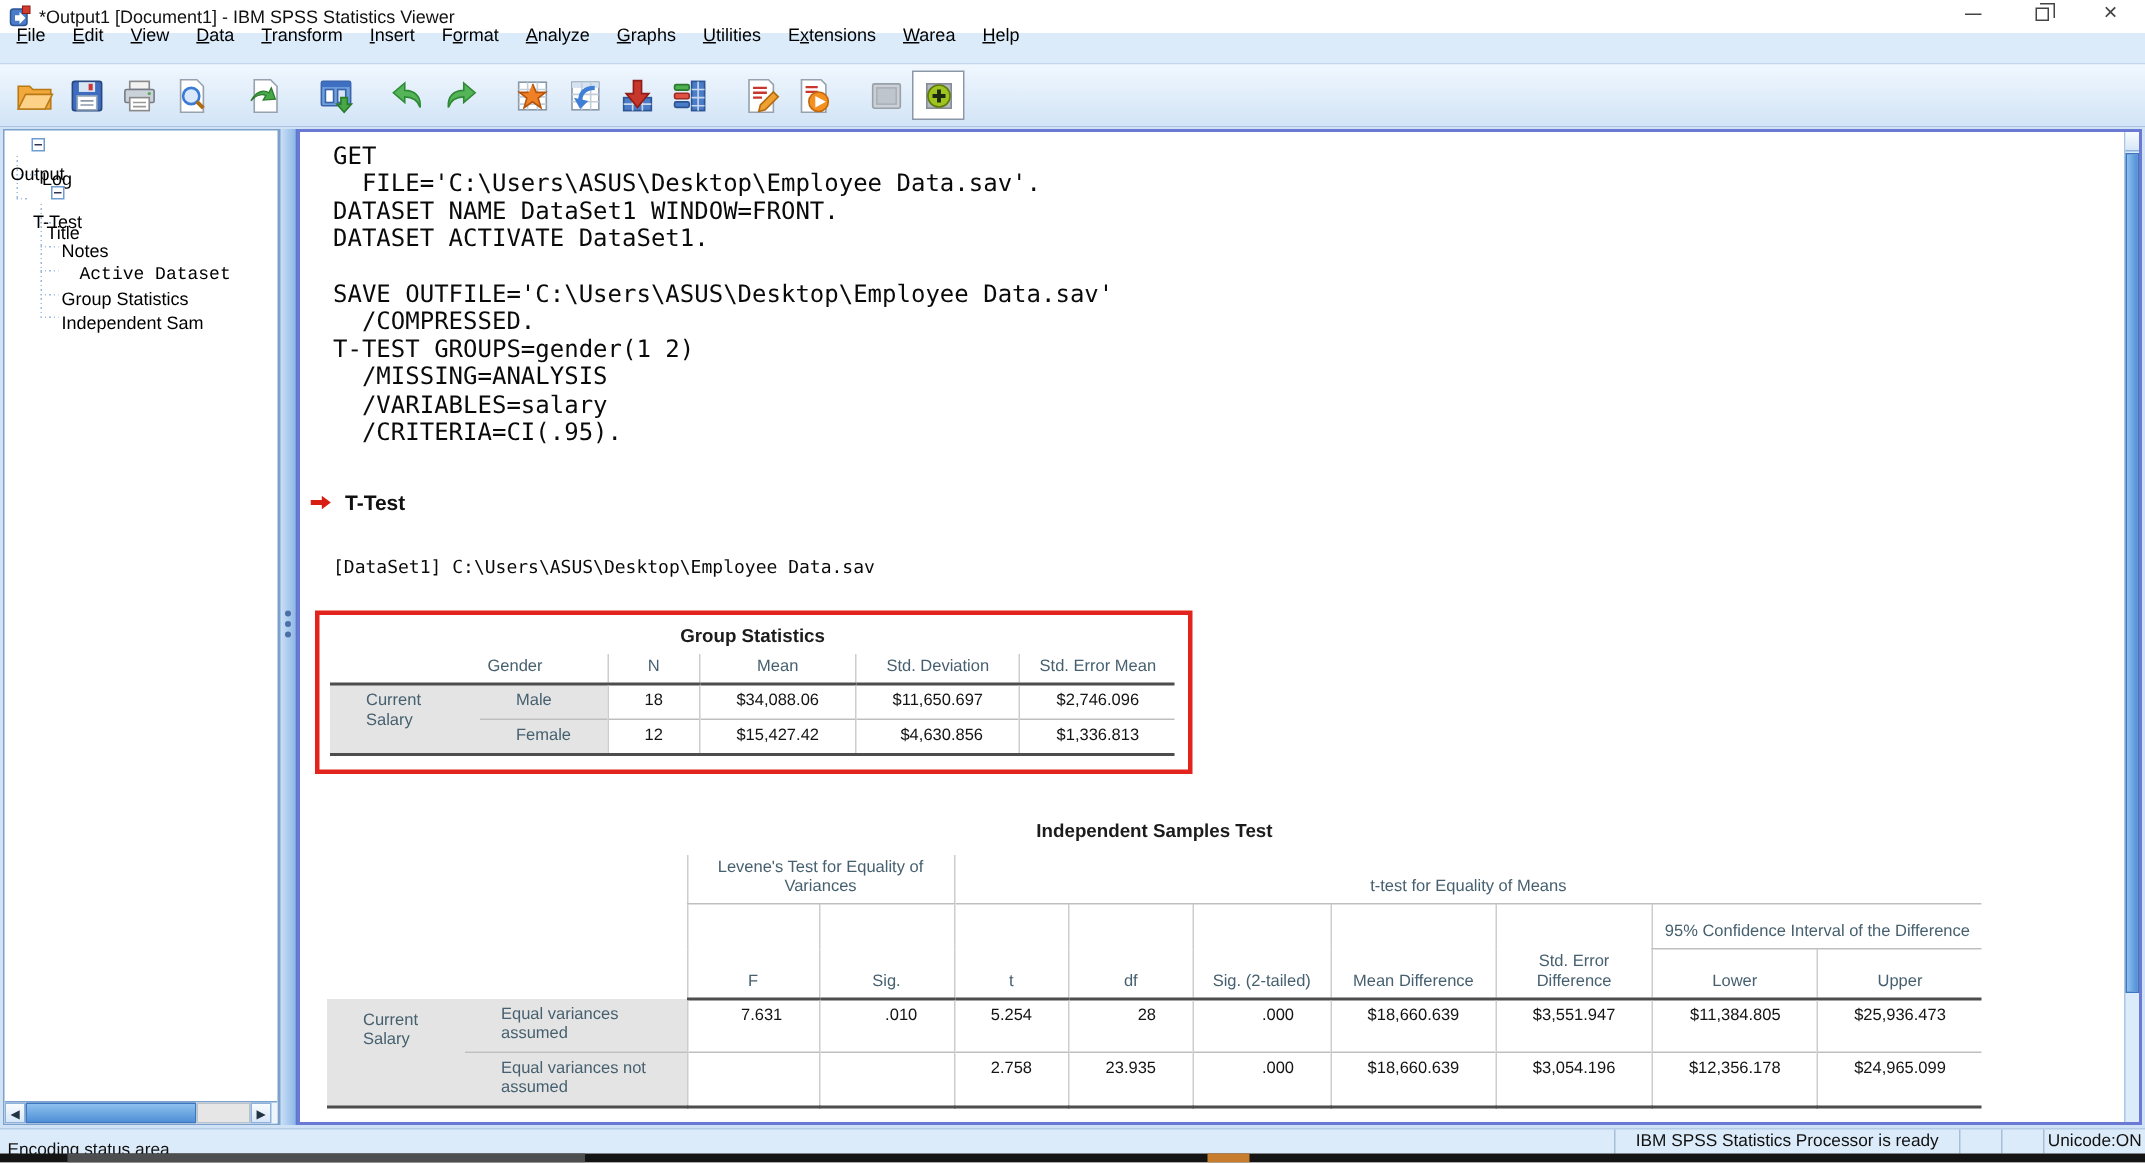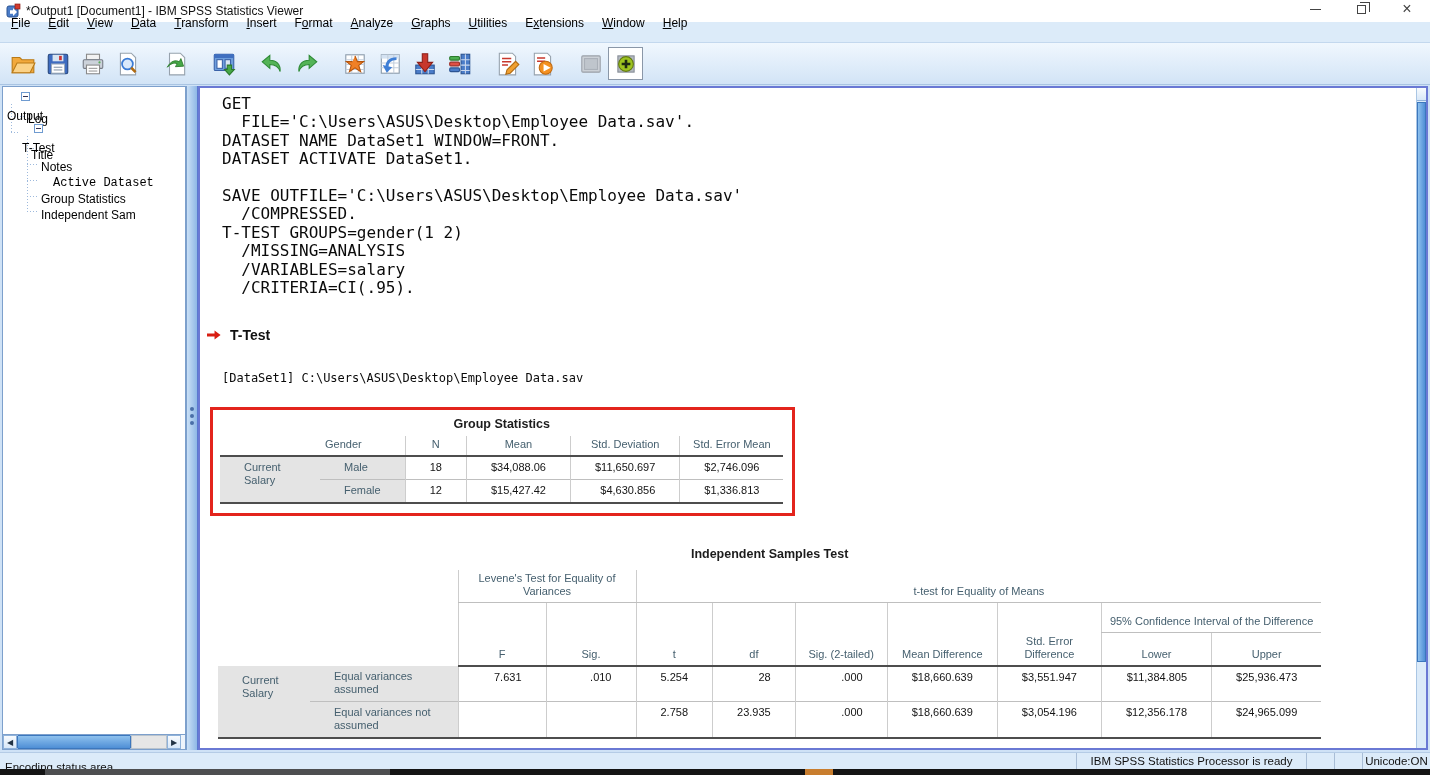--- a/index.html
+++ b/index.html
@@ -130,21 +130,21 @@
     <span class="menu-item"><span></span><u>E</u><span>dit</span></span>
     <span class="menu-item"><span></span><u>V</u><span>iew</span></span>
     <span class="menu-item"><span></span><u>D</u><span>ata</span></span>
     <span class="menu-item"><span></span><u>T</u><span>ransform</span></span>
     <span class="menu-item"><span></span><u>I</u><span>nsert</span></span>
     <span class="menu-item"><span>F</span><u>o</u><span>rmat</span></span>
     <span class="menu-item"><span></span><u>A</u><span>nalyze</span></span>
     <span class="menu-item"><span></span><u>G</u><span>raphs</span></span>
     <span class="menu-item"><span></span><u>U</u><span>tilities</span></span>
     <span class="menu-item"><span>E</span><u>x</u><span>tensions</span></span>
-    <span class="menu-item"><span></span><u>W</u><span>indow</span></span>
+    <span class="menu-item"><span></span><u>W</u><span>area</span></span>
     <span class="menu-item"><span></span><u>H</u><span>elp</span></span>
   </div>
 
   <div class="toolbar">
     <div class="tbtn">
       <svg width="26" height="26" viewBox="0 0 24 24">
         <path d="M2 6 h7 l2 2 h11 v12 H2z" fill="#f2a93c" stroke="#b97a16"></path>
         <path d="M2 20 L6.5 11 H23 L18.5 20 Z" fill="#fbd287" stroke="#b97a16"></path>
       </svg>
     </div>

